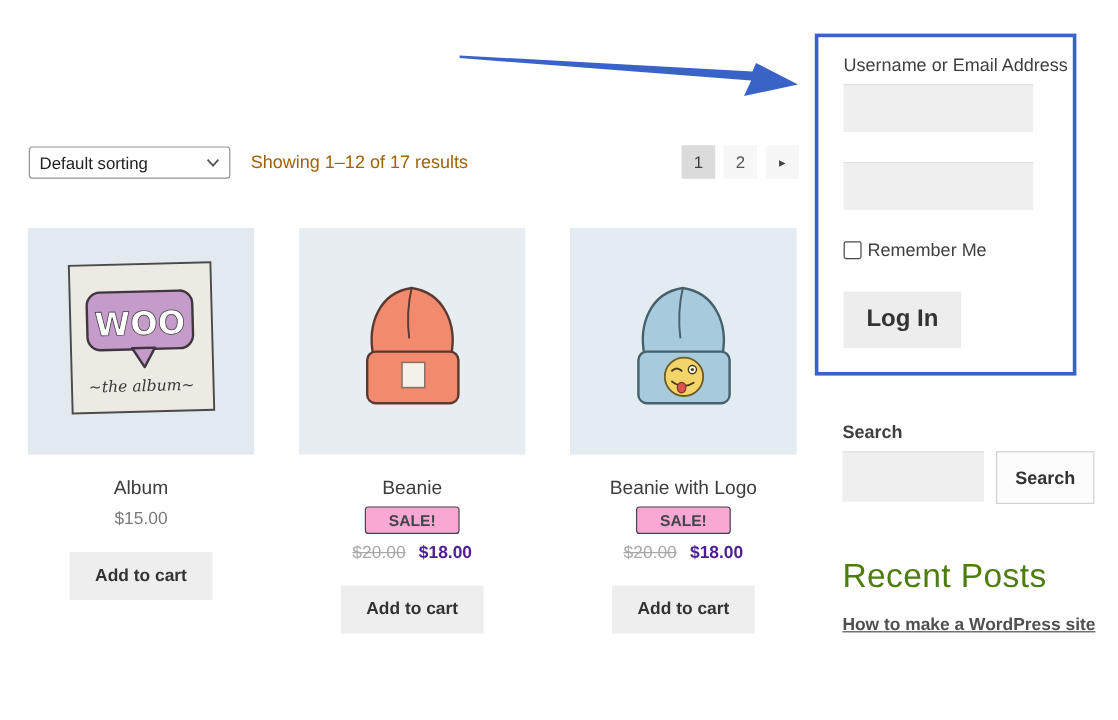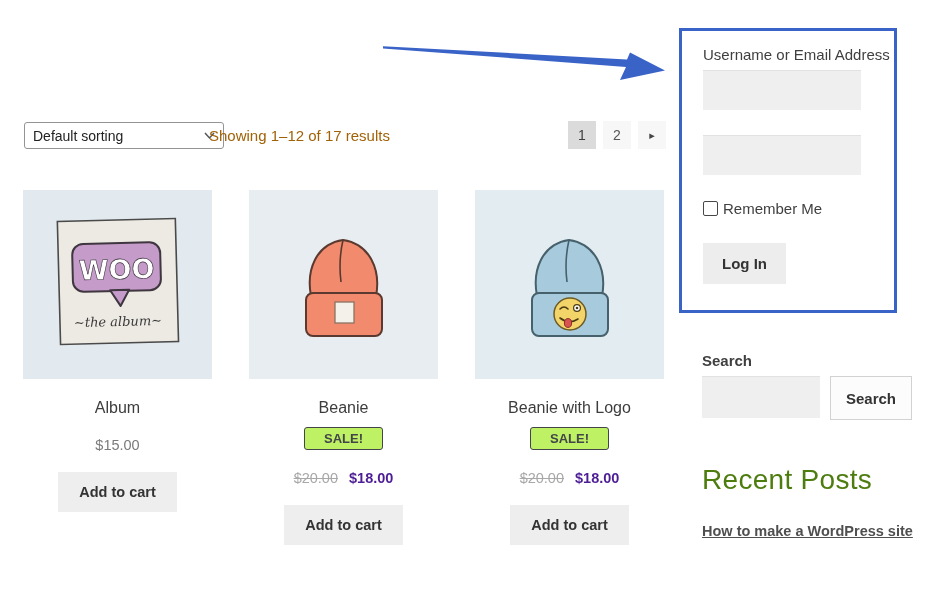--- a/index.html
+++ b/index.html
@@ -6,45 +6,45 @@
   html,body { background:#fff; }
   .page {
     position: relative; width: 932px; height: 600px; background: #fff;
     font-family: "Liberation Sans", sans-serif; overflow: hidden; color:#404040;
   }
   
   .shop-title {
     position: absolute; left: 24px; top: 38px;
     font-size: 45px; font-weight: 300; color: #363636; letter-spacing: .5px;
   }
-  .orderby-wrap { position: absolute; left: 24px; top: 122px; width: 200px; height: 27px; }
+  .orderby-wrap { position: absolute; left: 24px; top: 122px; width: 168px; height: 27px; }
   .orderby-wrap select {
     width: 100%; height: 100%; appearance: none; -webkit-appearance: none;
     border: 1px solid #949494; border-radius: 3px; background: #fff;
     font-family: inherit; font-size: 14px; color: #222; padding: 0 26px 0 8px;
   }
   .select-chevron { position: absolute; right: 9px; top: 10px; pointer-events: none; }
   .results-text { position: absolute; left: 209px; top: 127px; font-size: 15px; color: #a16207; }
   .pagination { position: absolute; left: 568px; top: 121px; display: flex; gap: 7px; }
   .page-box {
     width: 28px; height: 28px; display: flex; align-items: center; justify-content: center;
     font-size: 14px; color: #555; background: #f7f7f7; cursor: pointer;
   }
   .page-box.current { background: #dbdbdb; color: #3e3e3e; }
   .page-box.next { font-size: 11px; color: #444; }
   
   .products { position: absolute; left: 23px; top: 190px; display: flex; gap: 37px; }
   .product { width: 189px; display: flex; flex-direction: column; align-items: center; text-align: center; }
   .product-image { width: 189px; height: 189px; display: block; }
   .product-title { margin-top: 20px; font-size: 16px; color: #3d3d3d; }
   .sale-badge {
-    margin-top: 10px; display: inline-block; border: 1px solid #43454b; border-radius: 3px;
-    padding: 3px 19px; font-size: 13px; font-weight: 600; color: #43454b; background: #bef264;
-  }
-  .price-row { margin-top: 20px; font-size: 14.5px; }
+    margin-top: 5px; display: inline-block; border: 1px solid #43454b; border-radius: 3px;
+    padding: 3px 19px; font-size: 13px; font-weight: 600; color: #43454b; background: #f9a8d4;
+  }
+  .price-row { margin-top: 8px; font-size: 14.5px; }
   .reg-price { color: #7a7a7a; }
   .old-price { color: #a8a8a8; text-decoration: line-through; margin-right: 11px; }
   .new-price { color: #4c1d95; font-weight: 600; }
   .add-btn {
     margin-top: 19px; background: #eeeeee; border: none; cursor: pointer;
     padding: 12px 21px; font-family: inherit; font-size: 14.5px; font-weight: 600; color: #333;
   }
   
   .login-box {
     position: absolute; left: 679px; top: 28px; width: 218px; height: 285px;
@@ -57,35 +57,35 @@
     font-family: inherit; font-size: 14px; padding: 0 8px;
   }
   .password-group { margin-top: 25px; }
   .remember-row { margin-top: 25px; display: flex; align-items: center; font-size: 15px; color: #3f3f3f; }
   .remember-row input[type="checkbox"] {
     appearance: none; -webkit-appearance: none; width: 15px; height: 15px; margin: 0 5px 0 0;
     border: 1.5px solid #474747; border-radius: 2px; background: #fff; cursor: pointer;
   }
   .login-btn {
     margin-top: 26px; background: #ededed; border: none; cursor: pointer;
-    padding: 12px 19px; font-family: inherit; font-size: 15px; font-weight: 700; color: #333;
+    padding: 12px 19px; font-family: inherit; font-size: 20px; font-weight: 700; color: #333;
   }
   
   .search-widget { position: absolute; left: 702px; top: 352px; }
   .search-title { font-size: 15px; font-weight: 700; color: #3f3f3f; }
   .search-row { margin-top: 7px; display: flex; gap: 10px; align-items: flex-start; }
   .search-input { width: 118px; height: 42px; background: #efefef; border: none; border-top:1px solid #e2e2e2; font-family: inherit; font-size: 14px; padding: 0 8px; }
   .search-btn {
     height: 44px; padding: 0 15px; background: #fcfcfc; border: 1px solid #d2d2d2; cursor: pointer;
     font-family: inherit; font-size: 15px; font-weight: 700; color: #333;
   }
   
   .recent-posts { position: absolute; left: 702px; top: 464px; width: 226px; }
   .rp-title { font-size: 28px; font-weight: 300; color: #4d7c0f; letter-spacing: .3px; }
-  .rp-links { margin-top: 27px; display: flex; flex-direction: column; }
+  .rp-links { margin-top: 17px; display: flex; flex-direction: column; }
   .rp-links a {
     font-size: 14.5px; font-weight: 700; color: #4f4f4f;
     text-decoration: underline; white-space: nowrap; cursor: pointer;
   }
   
   .annotation-layer { position: absolute; left: 0; top: 0; width: 932px; height: 600px; pointer-events: none; }
 </style>
 </head>
 <body>
 

